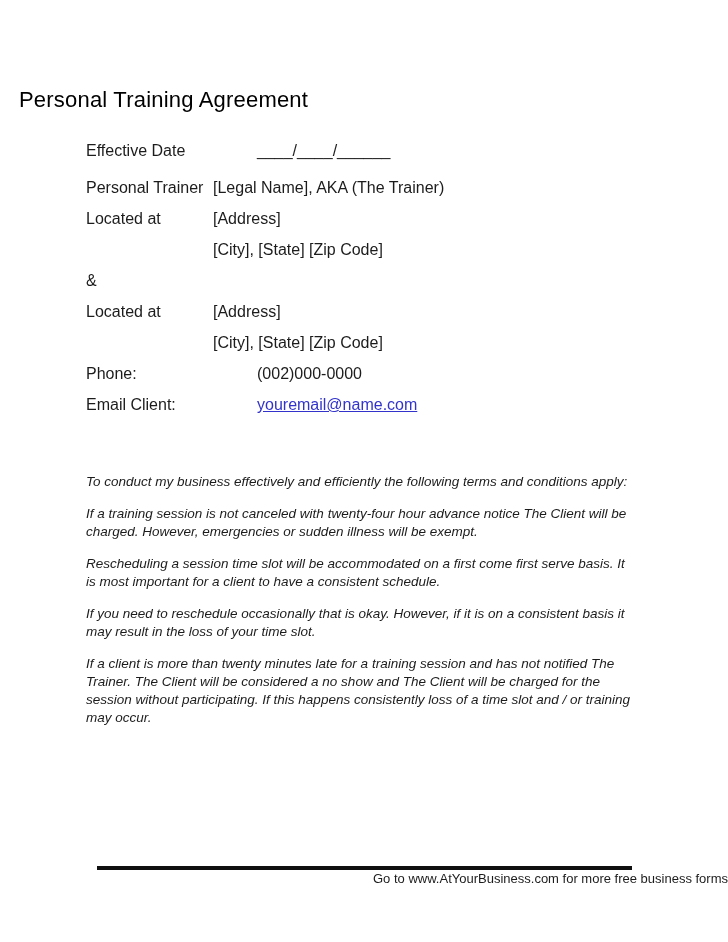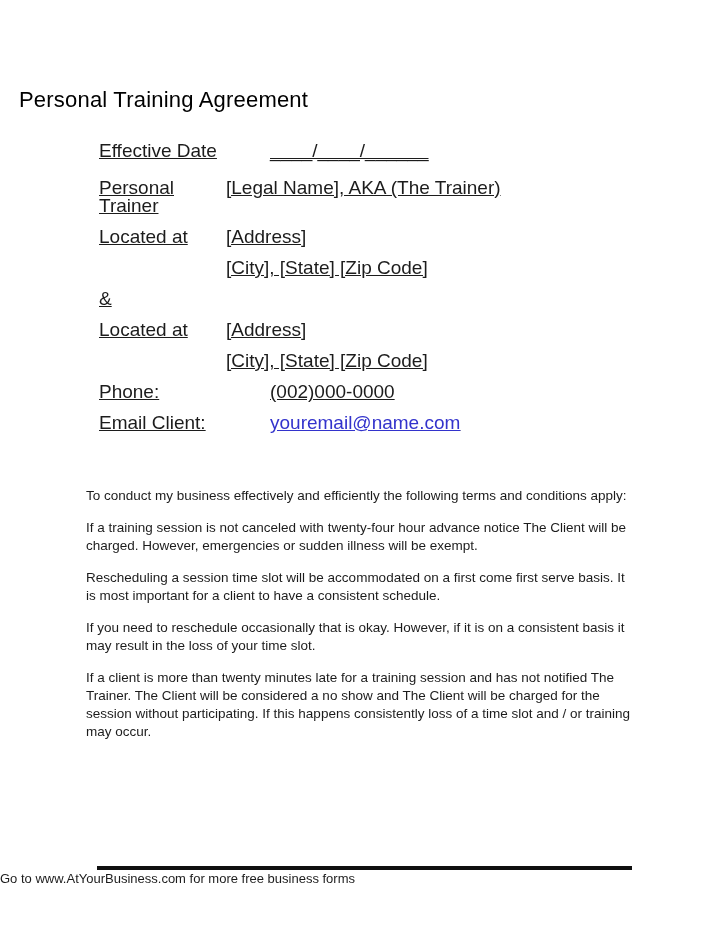--- a/index.html
+++ b/index.html
@@ -28,24 +28,23 @@
     text-align: left;
     font-size: 22px;
     font-weight: normal;
     color: #000000;
     letter-spacing: 0.2px;
     padding-left: 19px;
   }
   .info {
     position: absolute;
     top: 142px;
-    left: 99px;
-    font-size: 19px;
+    left: 86px;
+    font-size: 16px;
     line-height: 18px;
-    text-decoration: underline;
   }
   .row {
     display: flex;
     margin-bottom: 13px;
   }
   .row.gap-after {
     margin-bottom: 19px;
   }
   .row .label {
     flex: none;
@@ -58,43 +57,44 @@
     padding-left: 44px;
     text-align: right;
   }
   .link {
     color: #3333cc;
     text-decoration: underline;
     cursor: pointer;
   }
   .paragraphs {
     position: absolute;
-    top: 487px;
+    top: 473px;
     left: 86px;
     width: 552px;
     font-size: 13.5px;
     line-height: 18px;
+    font-style: italic;
   }
   .paragraphs p {
     margin: 0 0 14px 0;
   }
   .footer-rule {
     position: absolute;
     top: 866px;
     left: 97px;
     width: 535px;
     height: 4px;
     background: #101010;
   }
   .footer-text {
     position: absolute;
     top: 870px;
     left: 0;
     width: 100%;
-    text-align: left;
+    text-align: right;
     font-size: 13px;
     line-height: 18px;
     color: #1c1c1c;
   }
 </style>
 </head>
 <body>
 
 <div class="doc">
 

